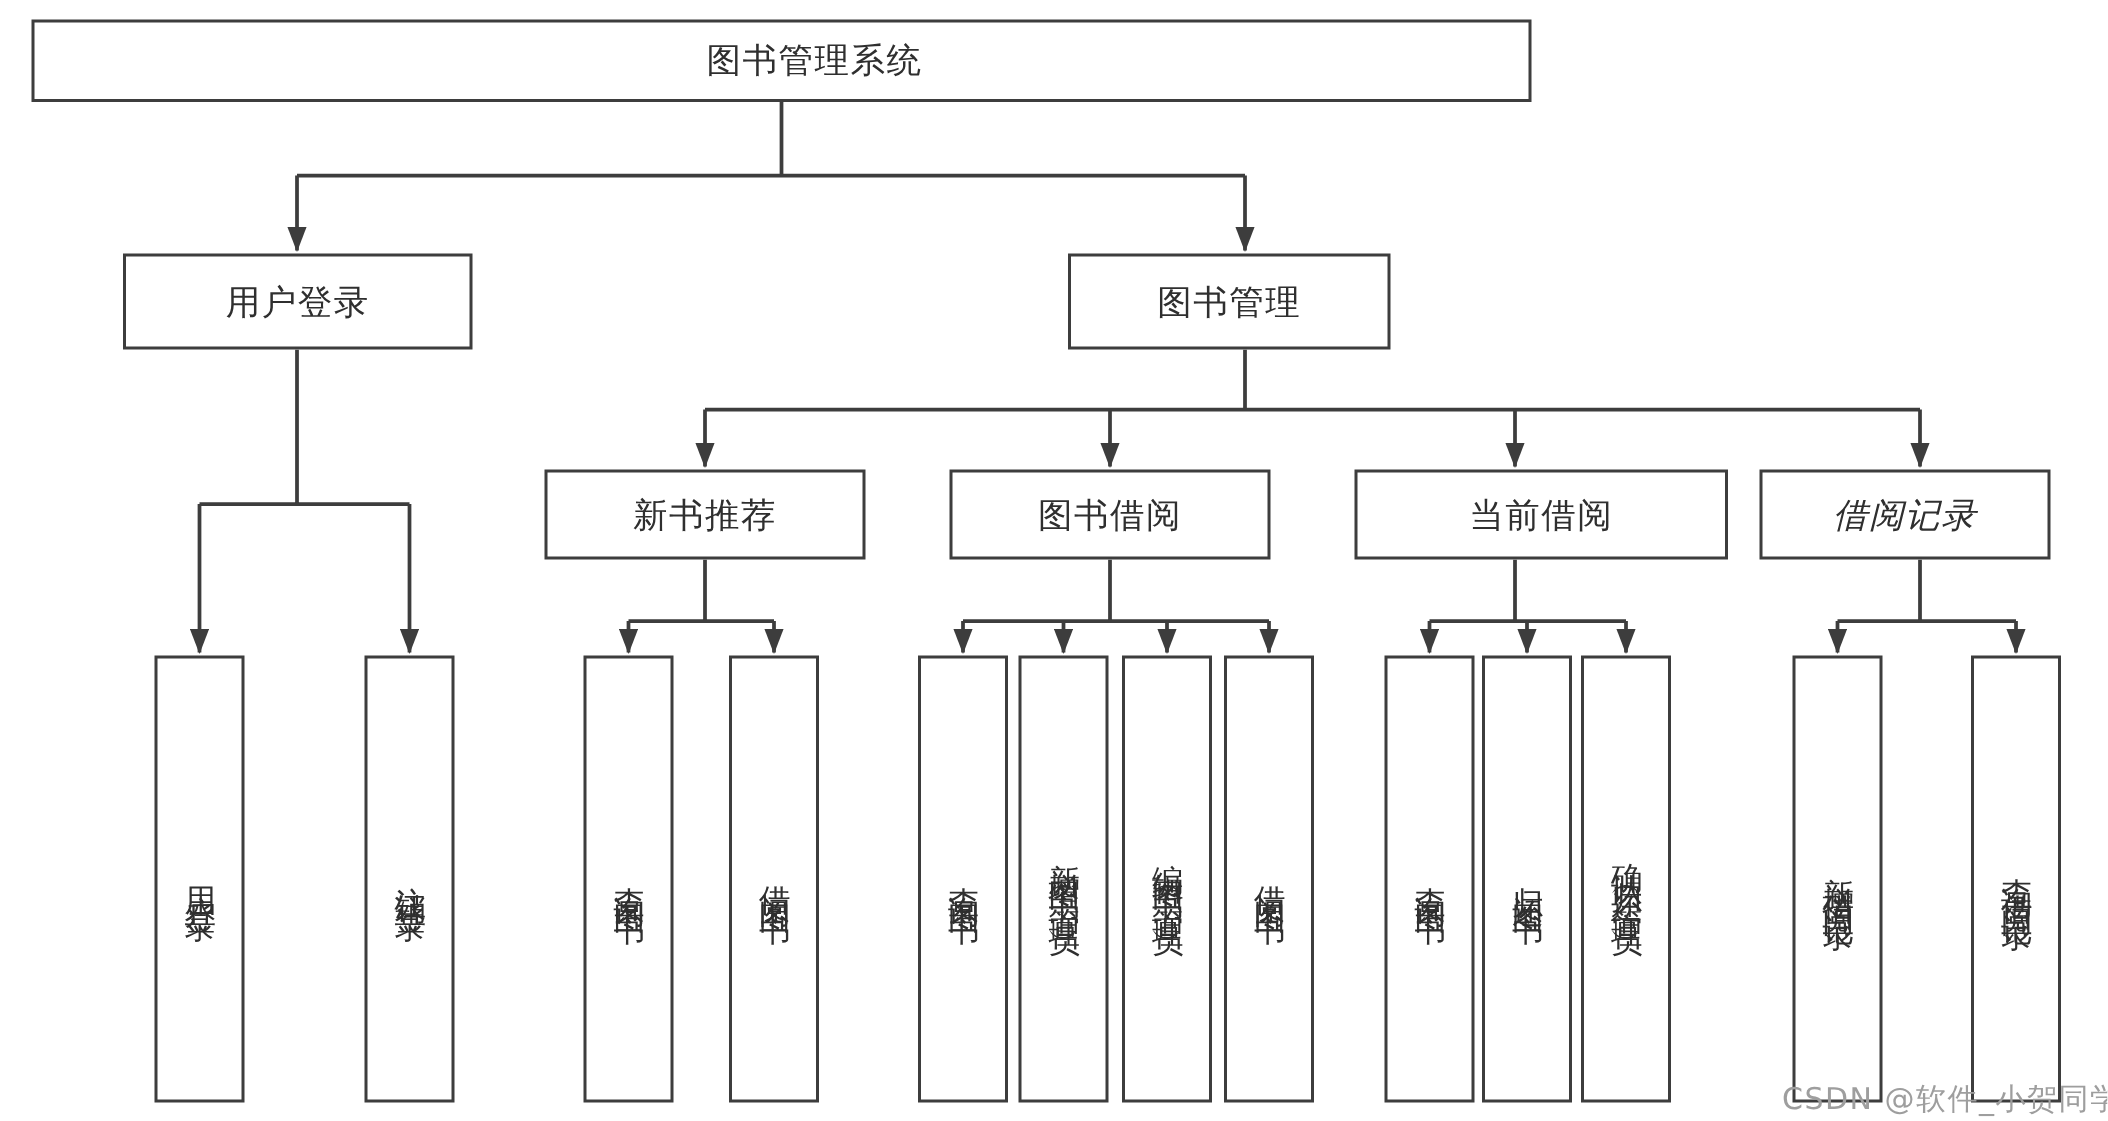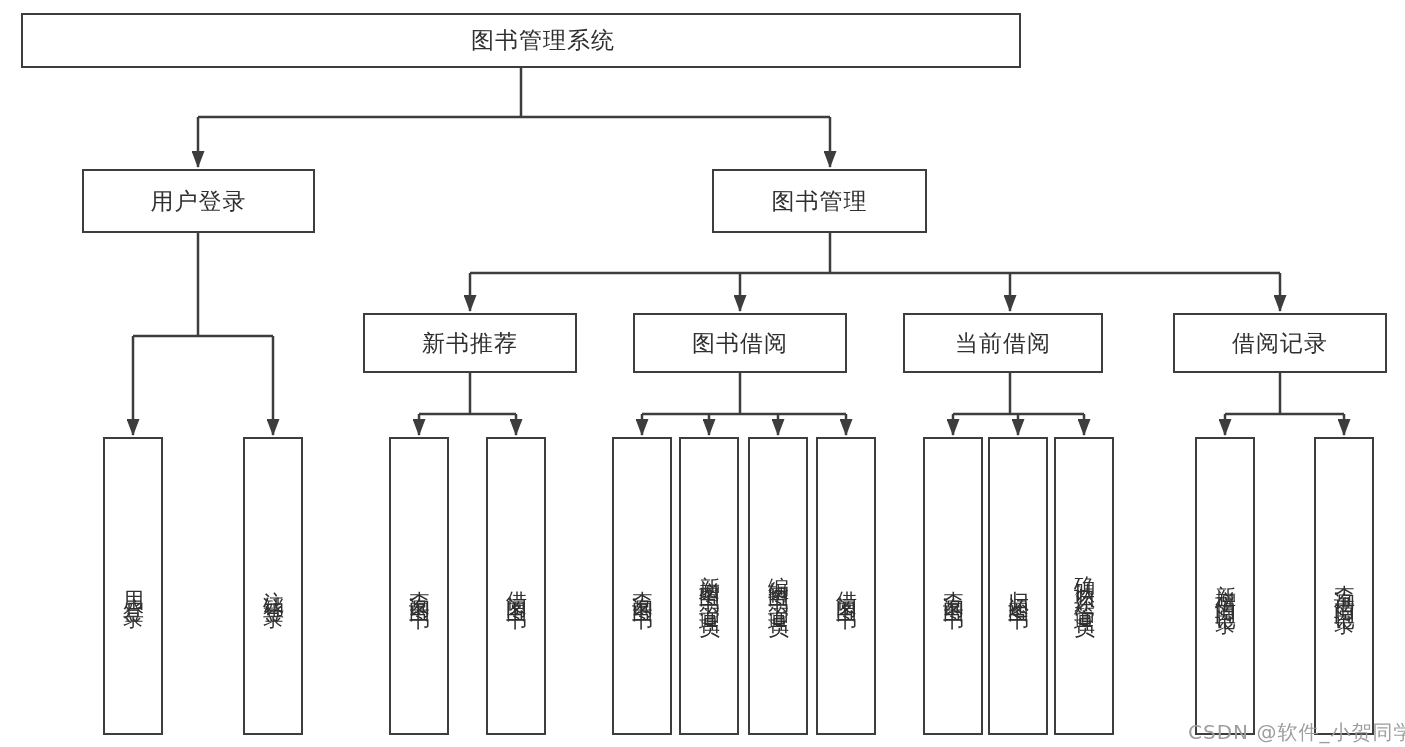--- a/index.html
+++ b/index.html
@@ -92,22 +92,22 @@
     </g>
   </svg>
 
   <div class="node" style="left:21px; top:13px; width:1000px; height:55px;padding-left:44px;">图书管理系统</div>
 
   <div class="node" style="left:82px; top:169px; width:233px; height:64px;">用户登录</div>
   <div class="node" style="left:712px; top:169px; width:215px; height:64px;">图书管理</div>
 
   <div class="node" style="left:363px; top:313px; width:214px; height:60px;">新书推荐</div>
   <div class="node" style="left:633px; top:313px; width:214px; height:60px;text-align:right;">图书借阅</div>
-  <div class="node" style="left:903px; top:313px; width:200px; height:60px;">当前借阅</div>
-  <div class="node" style="left:1173px; top:313px; width:214px; height:60px;">借阅记录</div>
+  <div class="node" style="left:903px; top:313px; width:249px; height:60px;">当前借阅</div>
+  <div class="node" style="left:1173px; top:313px; width:194px; height:60px;font-style:italic;">借阅记录</div>
 
   <div class="node leaf" style="left:103px; top:437px; width:60px; height:298px;">用户登录</div>
   <div class="node leaf" style="left:243px; top:437px; width:60px; height:298px;">注销登录</div>
 
   <div class="node leaf" style="left:389px; top:437px; width:60px; height:298px;">查询图书</div>
   <div class="node leaf" style="left:486px; top:437px; width:60px; height:298px;">借阅图书</div>
 
   <div class="node leaf" style="left:612px; top:437px; width:60px; height:298px;">查询图书</div>
   <div class="node leaf" style="left:679px; top:437px; width:60px; height:298px;">新增图书（管理员）</div>
   <div class="node leaf" style="left:748px; top:437px; width:60px; height:298px;">编辑图书（管理员）</div>

